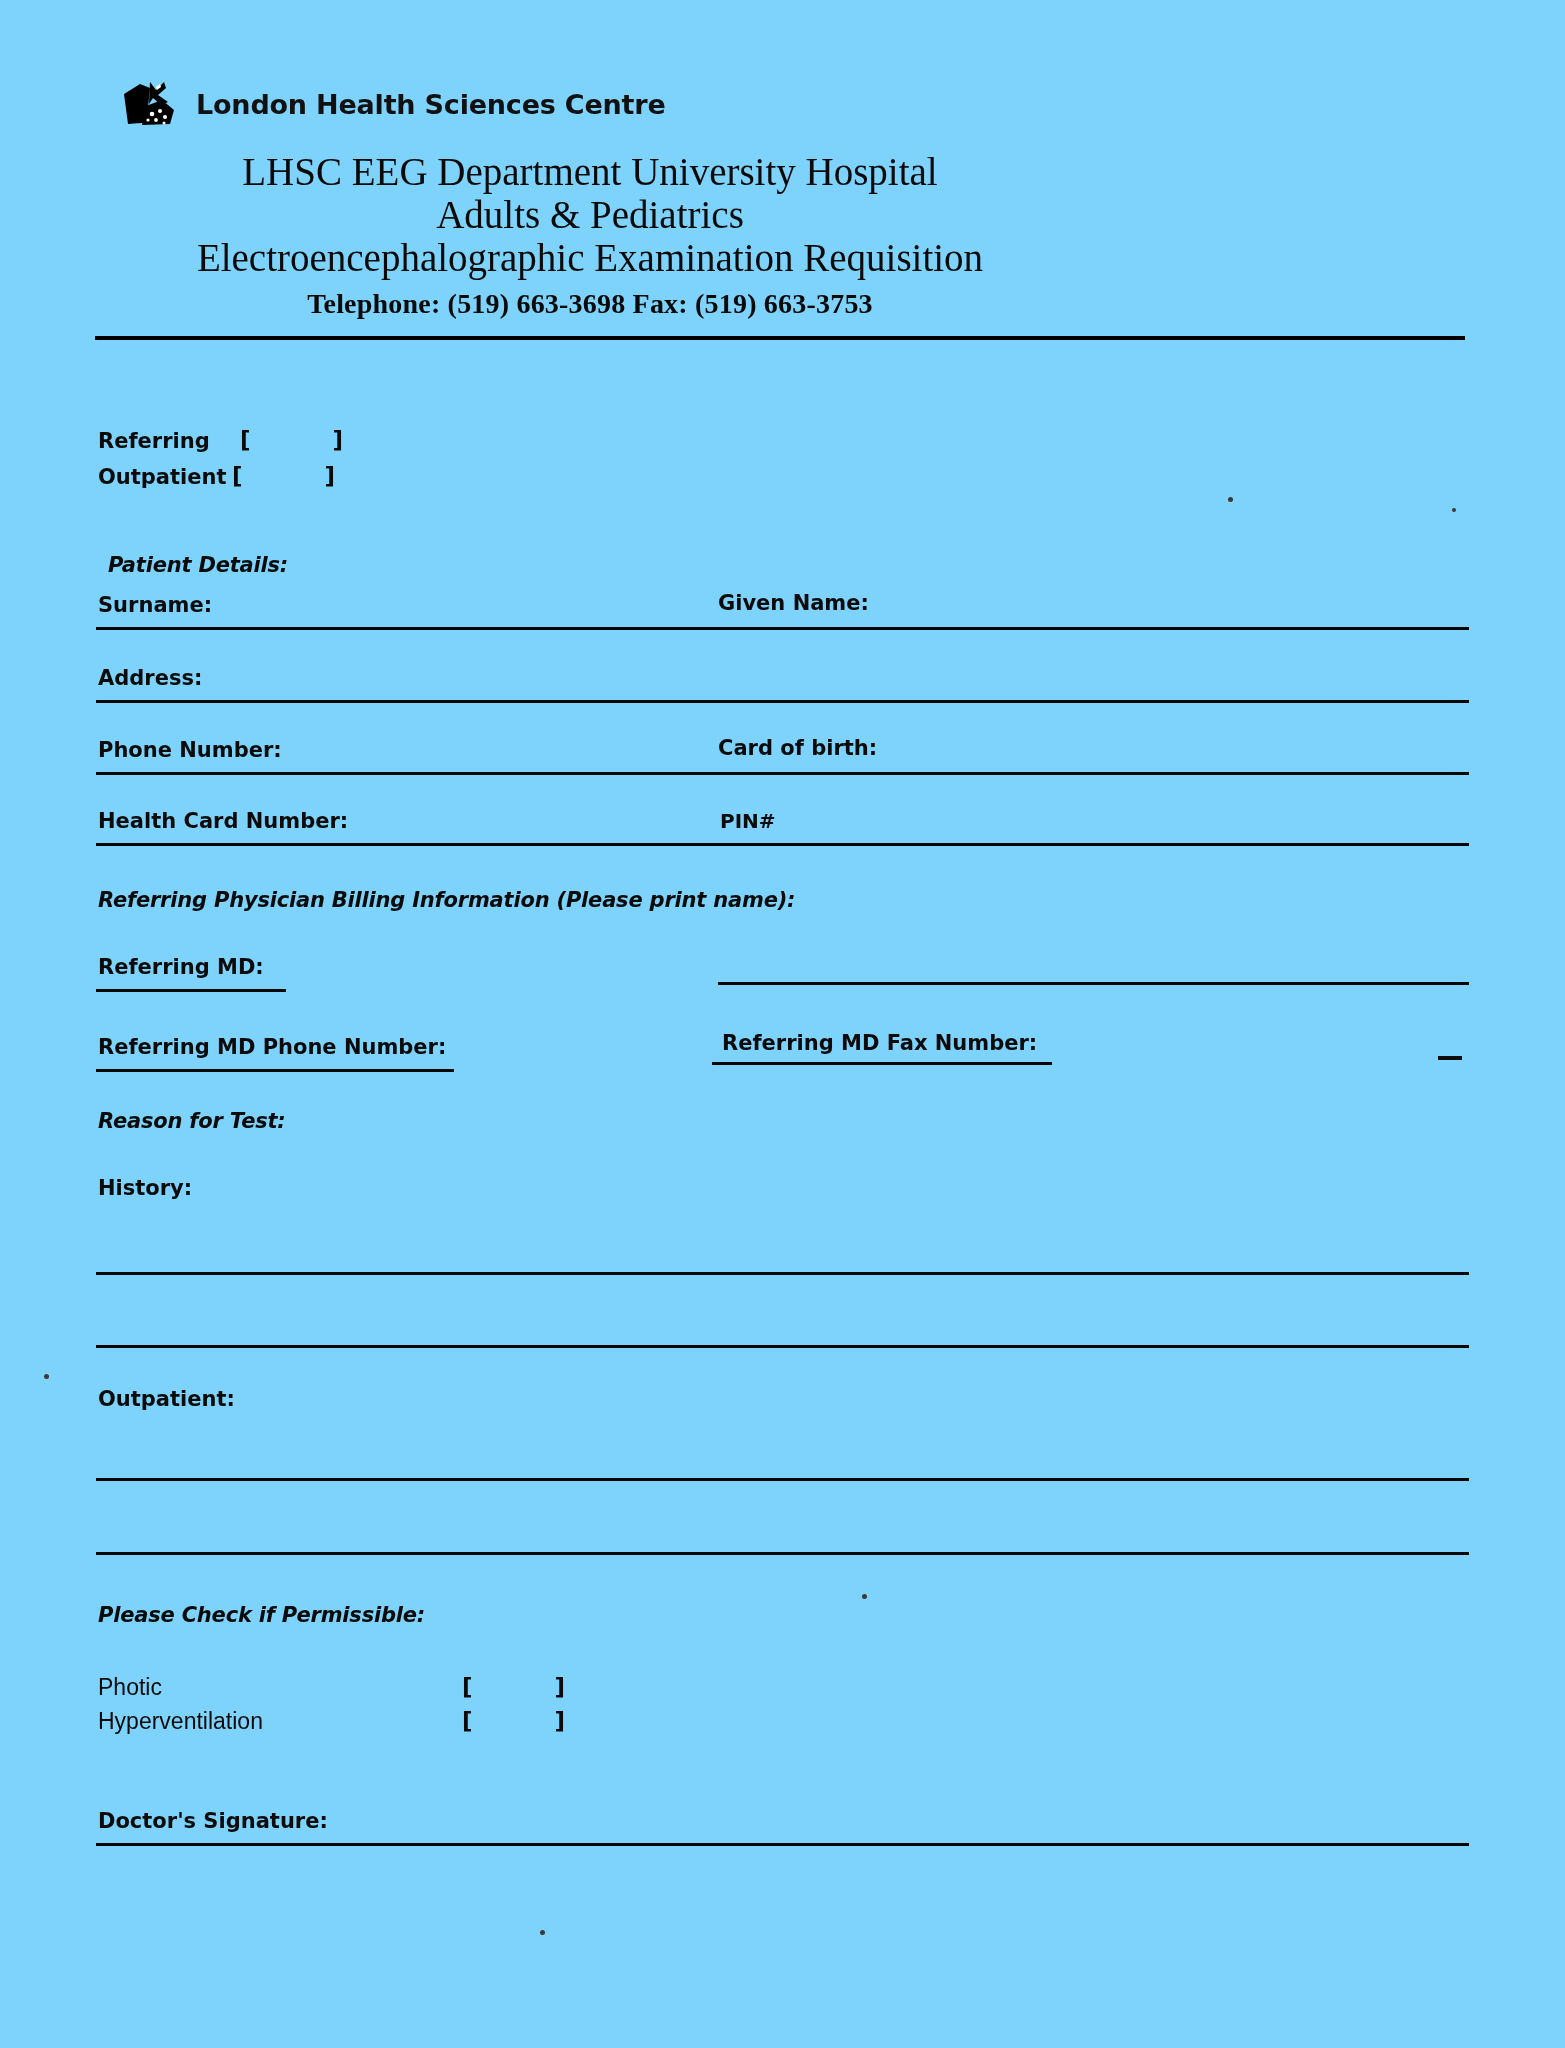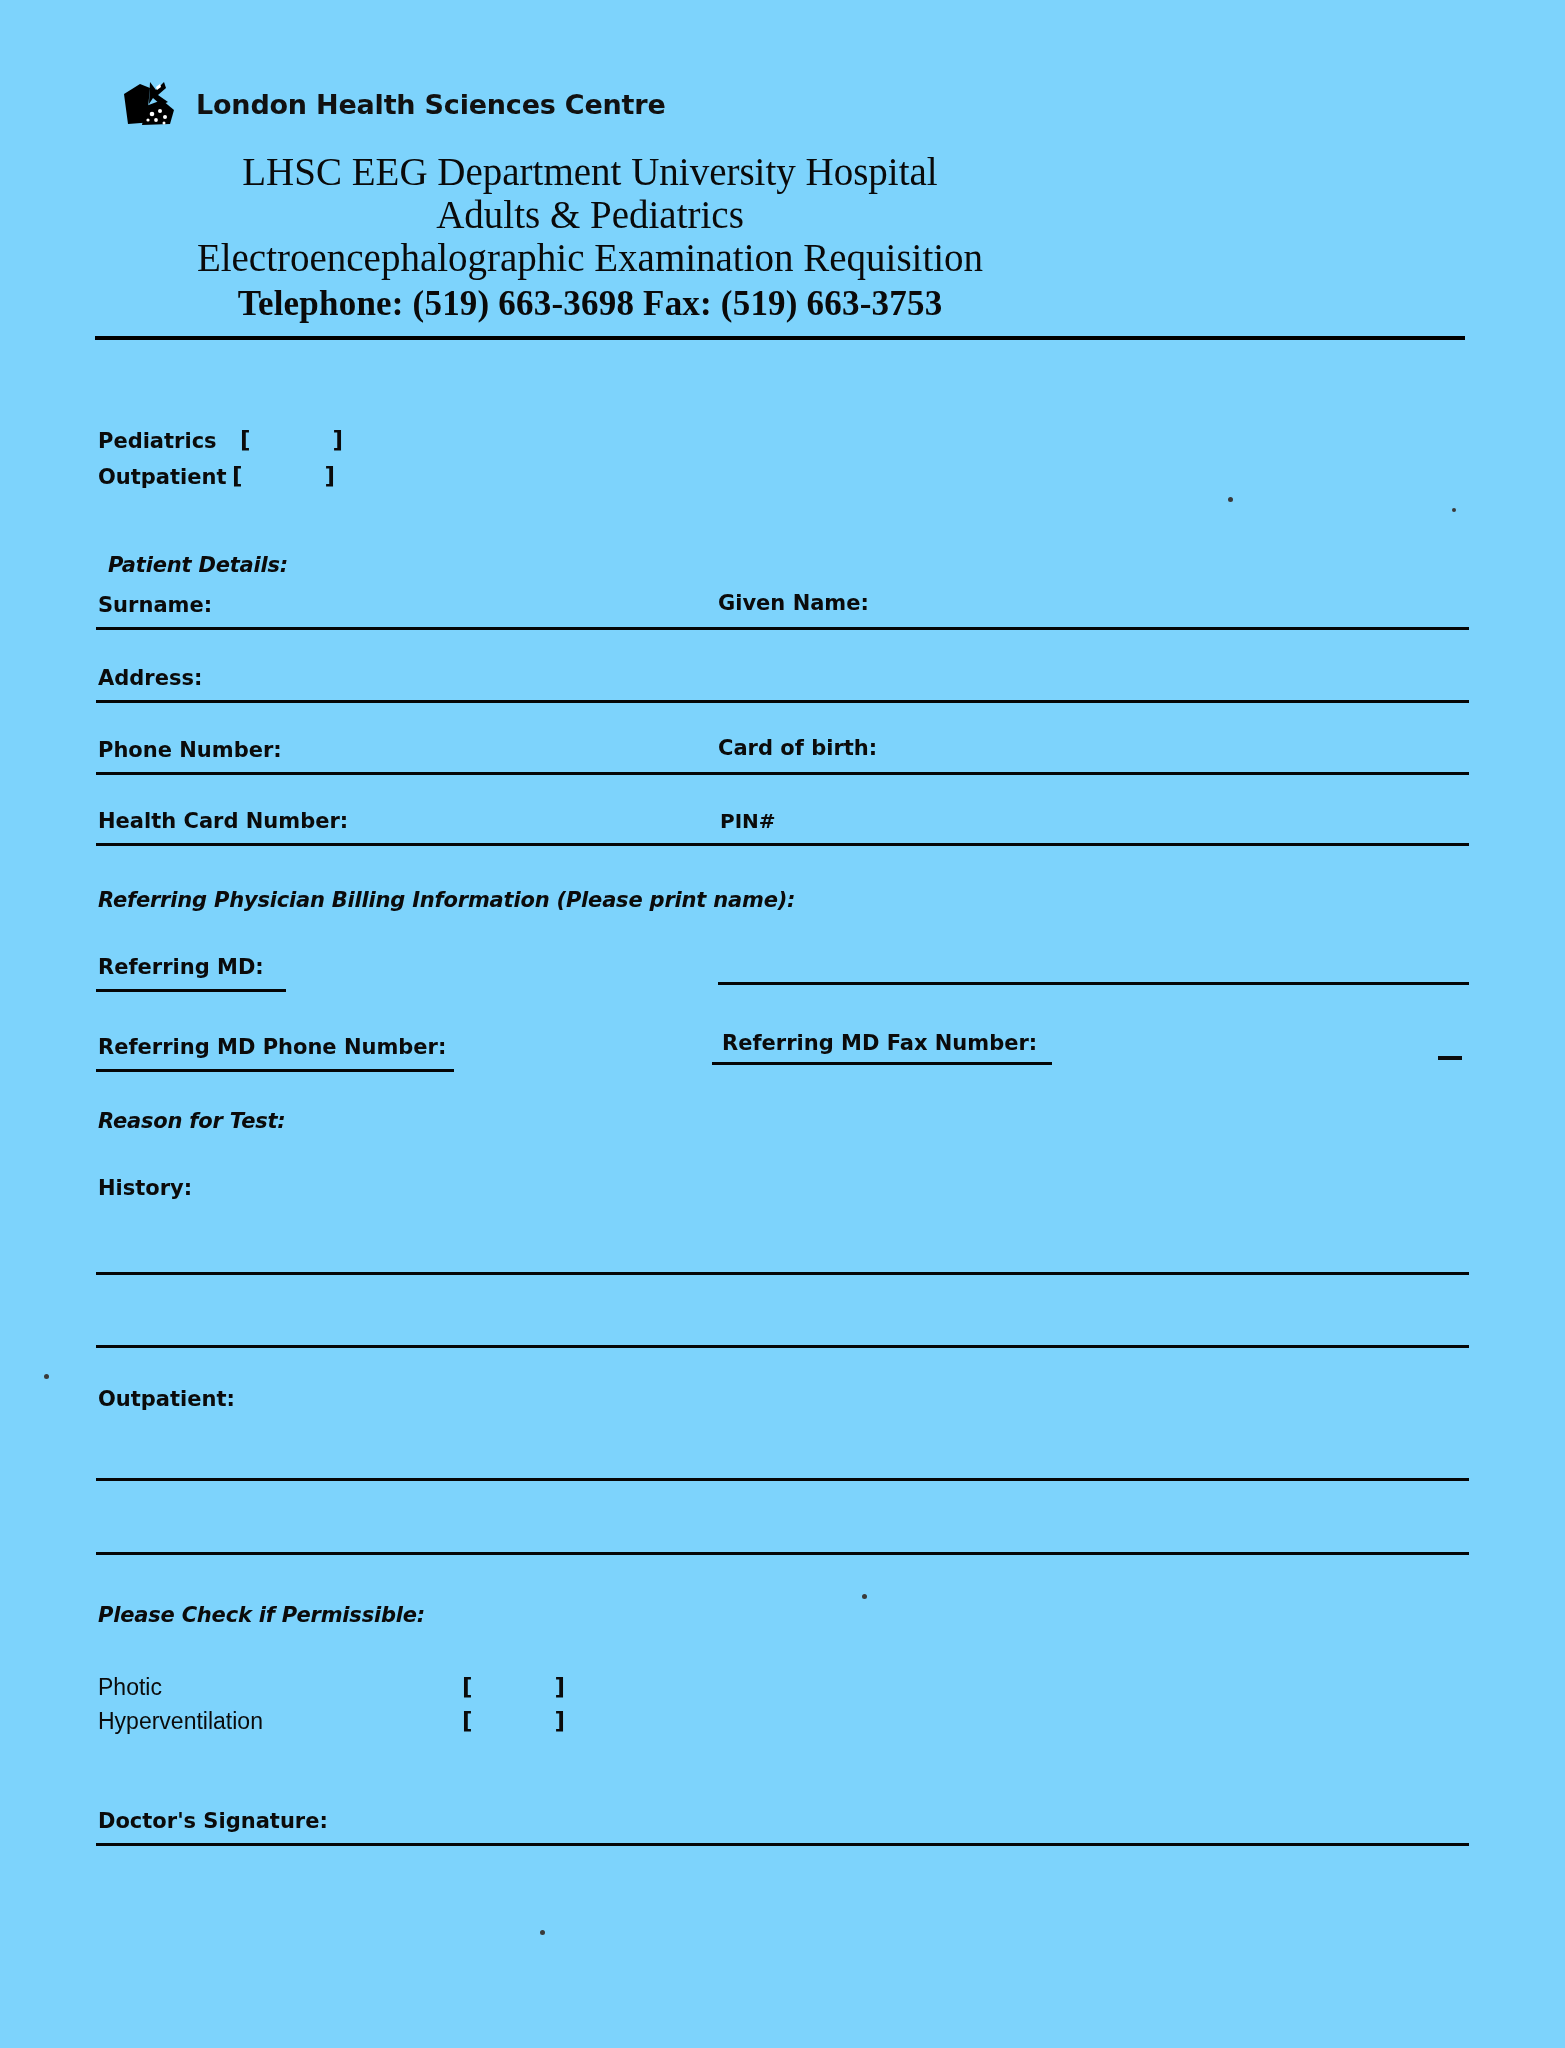--- a/index.html
+++ b/index.html
@@ -58,21 +58,21 @@
     font-family: "Liberation Serif", serif;
   }
   .title-line {
     font-size: 39px;
     line-height: 43px;
     color: #0a0a0a;
     white-space: nowrap;
   }
   .title-line.phone {
     font-weight: bold;
-    font-size: 35px;
+    font-size: 28px;
     line-height: 50px;
     letter-spacing: 0.2px;
   }
 
   .header-rule {
     position: absolute;
     left: 95px;
     top: 336px;
     width: 1370px;
     height: 4px;
@@ -157,21 +157,21 @@
   </div>
 
   <div class="title-block">
     <div class="title-line">LHSC EEG Department University Hospital</div>
     <div class="title-line">Adults &amp; Pediatrics</div>
     <div class="title-line">Electroencephalographic Examination Requisition</div>
     <div class="title-line phone">Telephone: (519) 663-3698 Fax: (519) 663-3753</div>
   </div>
   <div class="header-rule"></div>
 
-  <div class="lbl" style="left:98px; top:428px;">Pediatrics</div>
+  <div class="lbl" style="left:98px; top:428px;">Referring</div>
   <div class="brackets" style="left:240px; top:427px;">[    ]</div>
 
   <div class="lbl" style="left:98px; top:464px;">Outpatient</div>
   <div class="brackets" style="left:232px; top:463px;">[    ]</div>
 
   <div class="lbl italic" style="left:98px; top:552px;margin-left:10px;">Patient Details:</div>
 
   <div class="lbl" style="left:98px; top:592px;">Surname:</div>
   <div class="lbl" style="left:718px; top:590px;">Given Name:</div>
   <div class="rule" style="left:96px; top:627px; width:1373px;"></div>

